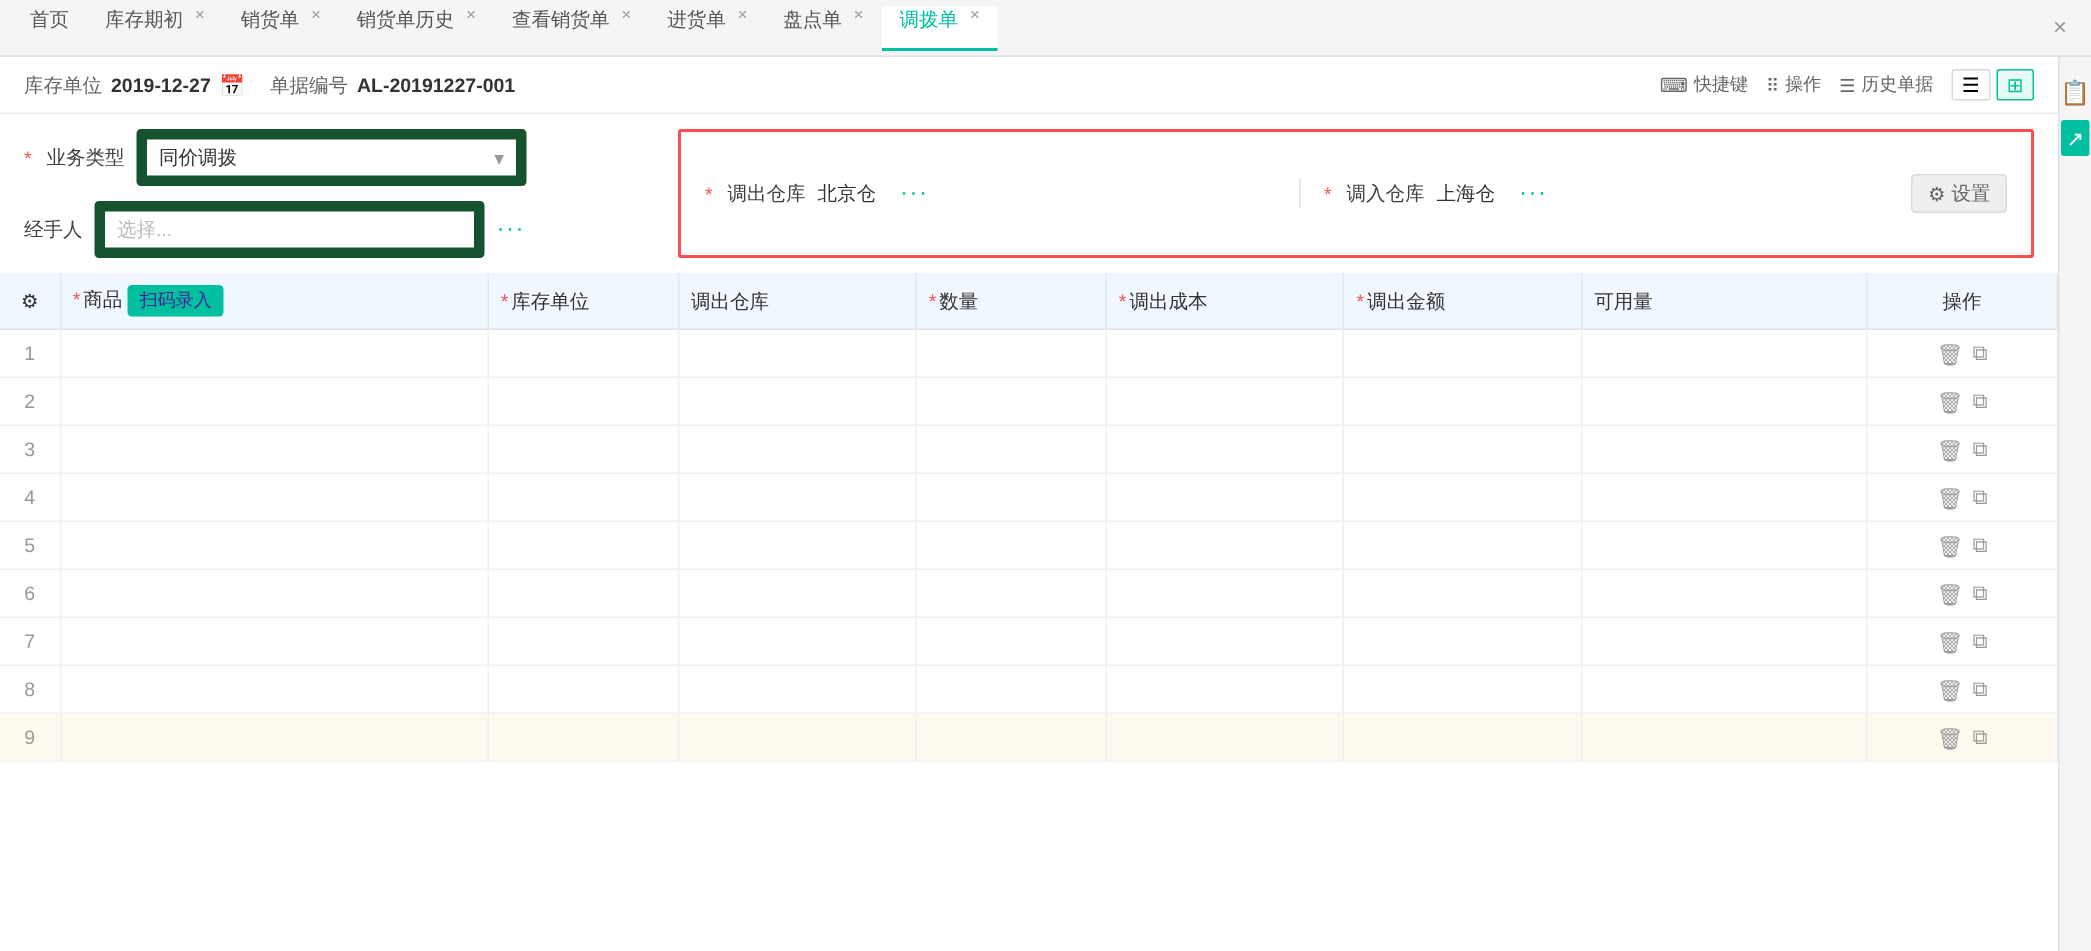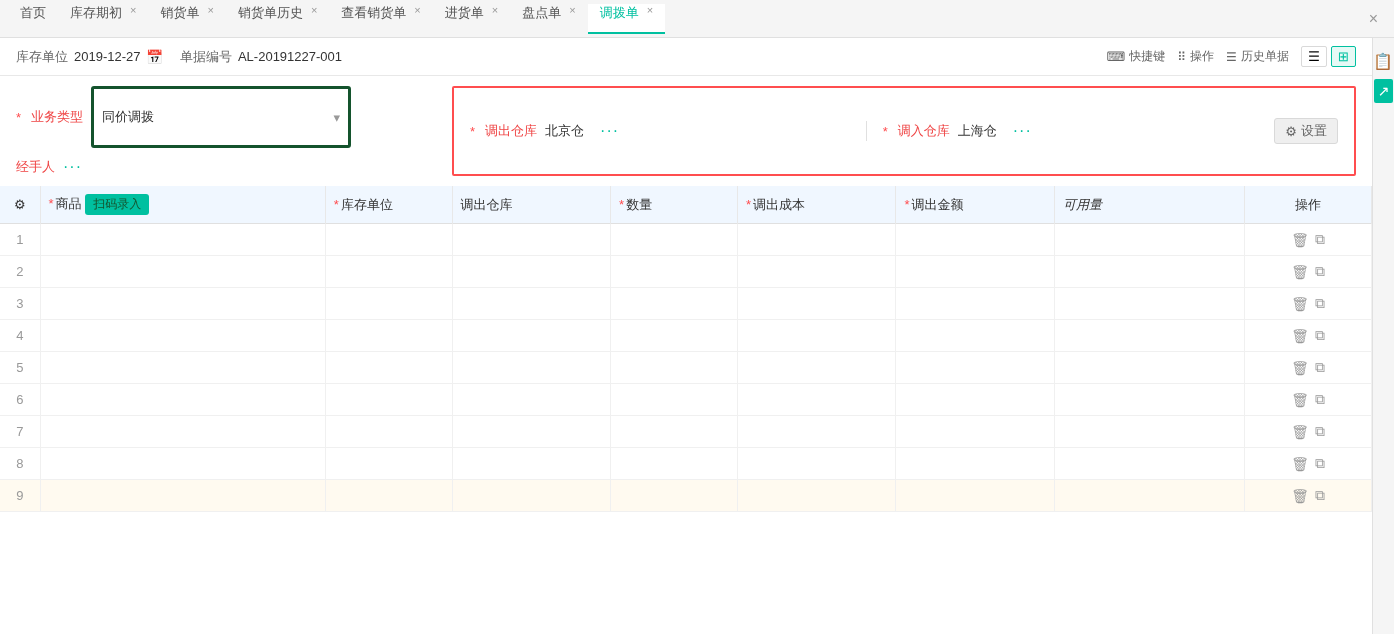--- a/index.html
+++ b/index.html
@@ -24,51 +24,51 @@
     }
     
     
     .toolbar {
       display: flex; align-items: center; padding: 8px 16px; border-bottom: 1px solid #e8e8e8; gap: 16px; background: #fff;
     }
     .toolbar-item {
       display: flex; align-items: center; gap: 6px; font-size: 13px; color: #333;
     }
     .toolbar-label { color: #666; }
-    .toolbar-value { color: #333; font-weight: 400; }
+    .toolbar-value { color: #333; font-weight: 700; }
     .date-icon { color: #00c0a0; font-size: 14px; cursor: pointer; }
     
     .toolbar-right {
       margin-left: auto; display: flex; align-items: center; gap: 12px;
     }
     .toolbar-right-item {
       display: flex; align-items: center; gap: 4px; font-size: 12px; color: #666; cursor: pointer;
     }
     
     
     .settings-area {
       display: flex; align-items: stretch; padding: 10px 16px; gap: 16px; background: #fff;
     }
     .left-settings {
       display: flex; flex-direction: column; gap: 10px; width: 420px;
     }
     .field-row {
       display: flex; align-items: center; gap: 8px;
     }
     .field-label {
-      color: #ef4444; font-size: 13px; white-space: nowrap;
+      color: #404040; font-size: 13px; white-space: nowrap;
     }
     .field-required {
       color: #ff4d4f; margin-right: 2px;
     }
     .field-value {
       color: #333; font-size: 13px;
     }
     .field-select {
-      display: flex; align-items: center; gap: 16px; border: 3px solid #14532d; border-radius: 3px; padding: 19px 8px; cursor: pointer; width: 260px; justify-content: space-between;
+      display: flex; align-items: center; gap: 16px; border: 7px solid #14532d; border-radius: 3px; padding: 3px 8px; cursor: pointer; width: 260px; justify-content: space-between;
     }
     .field-select-text { color: #333; }
     .field-ellipsis { color: #00c0a0; cursor: pointer; font-size: 16px; letter-spacing: 1px; }
     
     
     .red-border-box {
       flex: 1; border: 2px solid #ff4d4f; border-radius: 2px; padding: 10px 16px; display: flex; align-items: center; gap: 0; position: relative;
     }
     .warehouse-group {
       display: flex; align-items: center; gap: 8px; flex: 1;
@@ -93,21 +93,21 @@
       border-bottom: 1px solid #f0f0f0;
     }
     tbody tr:last-child td { background: #fffaf0; font-weight: 500; }
     tbody td {
       padding: 7px 8px; border-right: 1px solid #f0f0f0; color: #333;
     }
     tbody td:first-child { text-align: center; color: #999; }
     .ops-cell { display: flex; gap: 6px; align-items: center; justify-content: center; }
     .op-icon { color: #999; cursor: pointer; font-size: 14px; }
     .scan-btn {
-      background: #00c0a0; color: #14532d; border: none; border-radius: 3px; padding: 2px 8px; cursor: pointer; font-size: 12px; white-space: nowrap;
+      background: #00c0a0; color: #4c1d95; border: none; border-radius: 3px; padding: 2px 8px; cursor: pointer; font-size: 12px; white-space: nowrap;
     }
     .col-required { color: #ff4d4f; margin-right: 2px; }
     
     
     .subtotal-row td { background: #fffaf0 !important; }
     
     
     .right-sidebar {
       position: fixed; right: 0; top: 38px; width: 22px; height: 596px; display: flex; flex-direction: column; align-items: center; gap: 4px; padding-top: 10px; background: #f5f5f5; border-left: 1px solid #e0e0e0;
     }
@@ -206,20 +206,23 @@
         <div class="field-row">
           <span class="field-required">*</span>
           <span class="field-label">业务类型</span>
           <div class="field-select">
             <span class="field-select-text">同价调拨</span>
             <span style="color:#999;">▾</span>
           </div>
         </div>
         <div class="field-row">
           <span class="field-label">经手人</span>
+          <div class="field-select">
+            <span class="field-select-text" style="color:#bbb;">选择...</span>
+          </div>
           <span class="field-ellipsis">···</span>
         </div>
       </div>
 
       <div class="red-border-box">
         <div class="warehouse-group">
           <span class="field-required">*</span>
           <span class="field-label">调出仓库</span>
           <span class="field-value">北京仓</span>
           <span class="field-ellipsis" style="margin-left:8px;">···</span>
@@ -257,21 +260,21 @@
             <th style="min-width:100px;">调出仓库</th>
             <th style="min-width:80px;">
               <span class="col-required">*</span>数量
             </th>
             <th style="min-width:100px;">
               <span class="col-required">*</span>调出成本
             </th>
             <th style="min-width:100px;">
               <span class="col-required">*</span>调出金额
             </th>
-            <th style="min-width:120px;font-style:italic;">可用量</th>
+            <th style="min-width:120px;">可用量</th>
             <th style="min-width:80px; text-align:center;">操作</th>
           </tr>
         </thead>
         <tbody>
 
           <tr>
               <td>1</td>
               <td></td>
               <td></td>
               <td></td>

